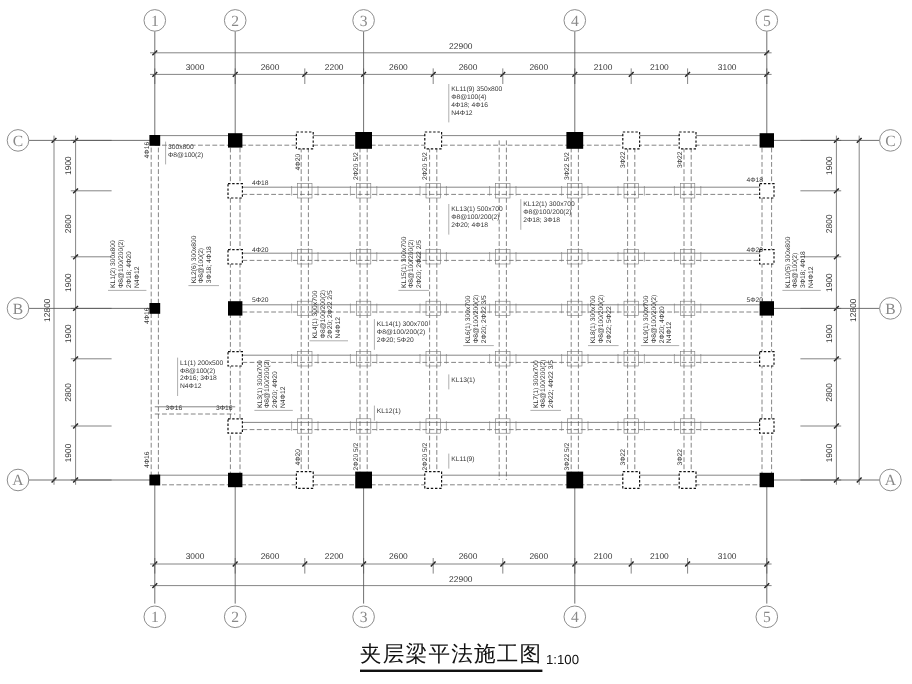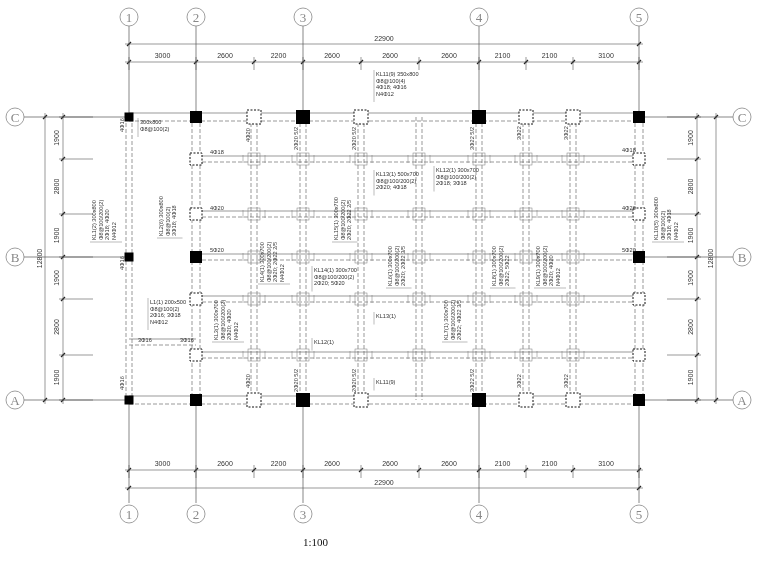--- a/index.html
+++ b/index.html
@@ -1,20 +1,20 @@
 <!DOCTYPE html>
 <html><head>
 <meta charset="utf-8">
 <style>
   html, body { margin:0; padding:0; background:#ffffff; }
   body { width:760px; height:570px; position:relative; overflow:hidden; font-family:"Liberation Sans", sans-serif; }
   #drawing { position:absolute; left:0; top:0; width:760px; height:570px; }
   .title-wrap { position:absolute; left:300px; top:536px; display:flex; align-items:flex-end; }
   .title-main { font-family:"DejaVu Sans", sans-serif; font-size:18px; color:#111; letter-spacing:1px; border-bottom:2px solid #111; padding-bottom:2px; line-height:20px; }
-  .title-scale { font-family:Liberation Serif, serif; font-size:11px; color:#111; margin-left:3px; margin-bottom:4px; }
+  .title-scale { font-family:Liberation Sans, sans-serif; font-size:11px; color:#111; margin-left:3px; margin-bottom:4px; }
 </style>
 </head>
 <body>
 
 <svg id="drawing" width="760" height="570" viewBox="0 0 760 570" xmlns="http://www.w3.org/2000/svg">
   <g id="dims">
       <line x1="125" y1="44" x2="643" y2="44" stroke="#555555" stroke-width="0.6"></line>
       <line x1="127" y1="46" x2="131" y2="42" stroke="#222" stroke-width="1.2"></line>
       <line x1="637" y1="46" x2="641" y2="42" stroke="#222" stroke-width="1.2"></line>
       <text x="384" y="41" text-anchor="middle" font-size="7" fill="#333333">22900</text>
@@ -494,14 +494,15 @@
       <circle cx="742" cy="257" r="9" fill="#fff" stroke="#888" stroke-width="0.8"></circle>
       <text x="742" y="261.5" text-anchor="middle" font-size="13" fill="#888" font-family="Liberation Serif, serif">B</text>
       <circle cx="15" cy="400" r="9" fill="#fff" stroke="#888" stroke-width="0.8"></circle>
       <text x="15" y="404.5" text-anchor="middle" font-size="13" fill="#888" font-family="Liberation Serif, serif">A</text>
       <circle cx="742" cy="400" r="9" fill="#fff" stroke="#888" stroke-width="0.8"></circle>
       <text x="742" y="404.5" text-anchor="middle" font-size="13" fill="#888" font-family="Liberation Serif, serif">A</text>
     </g>
 </svg>
 
 <div class="title-wrap">
+  <span class="title-main">夹层梁平法施工图</span>
   <span class="title-scale">1:100</span>
 </div>
 
 </body></html>

